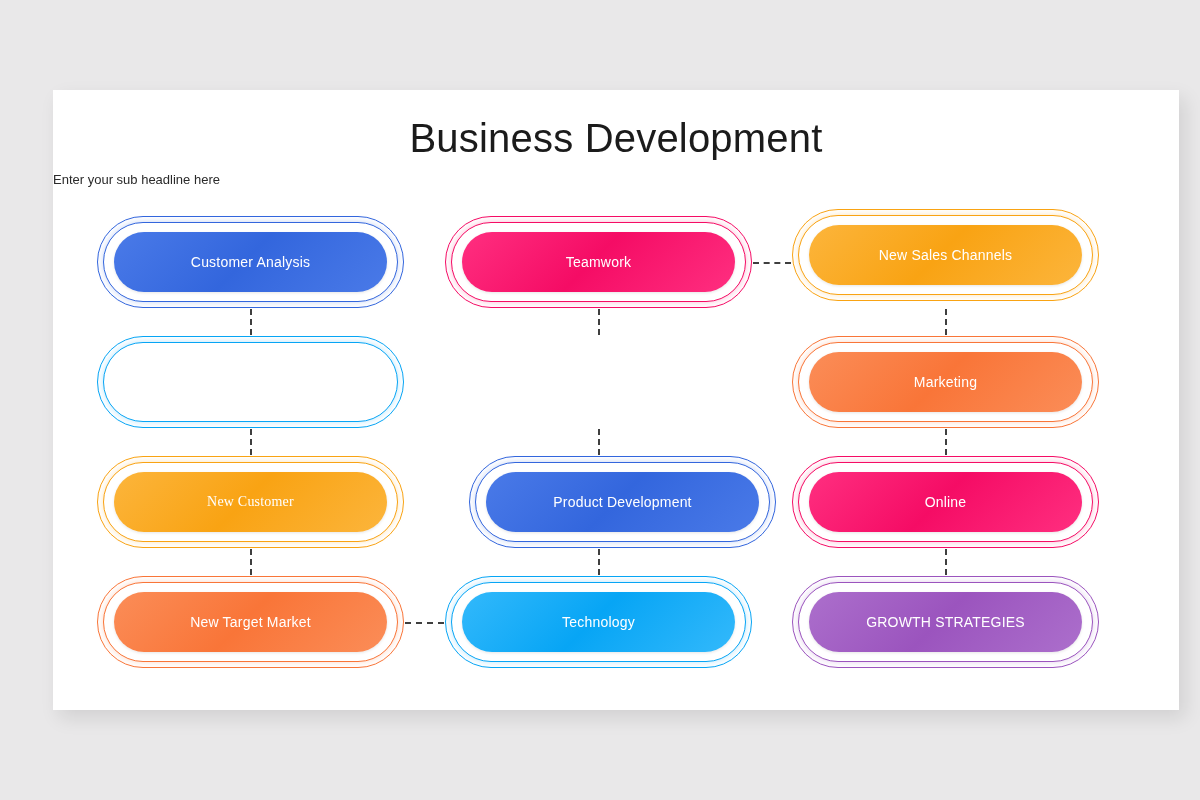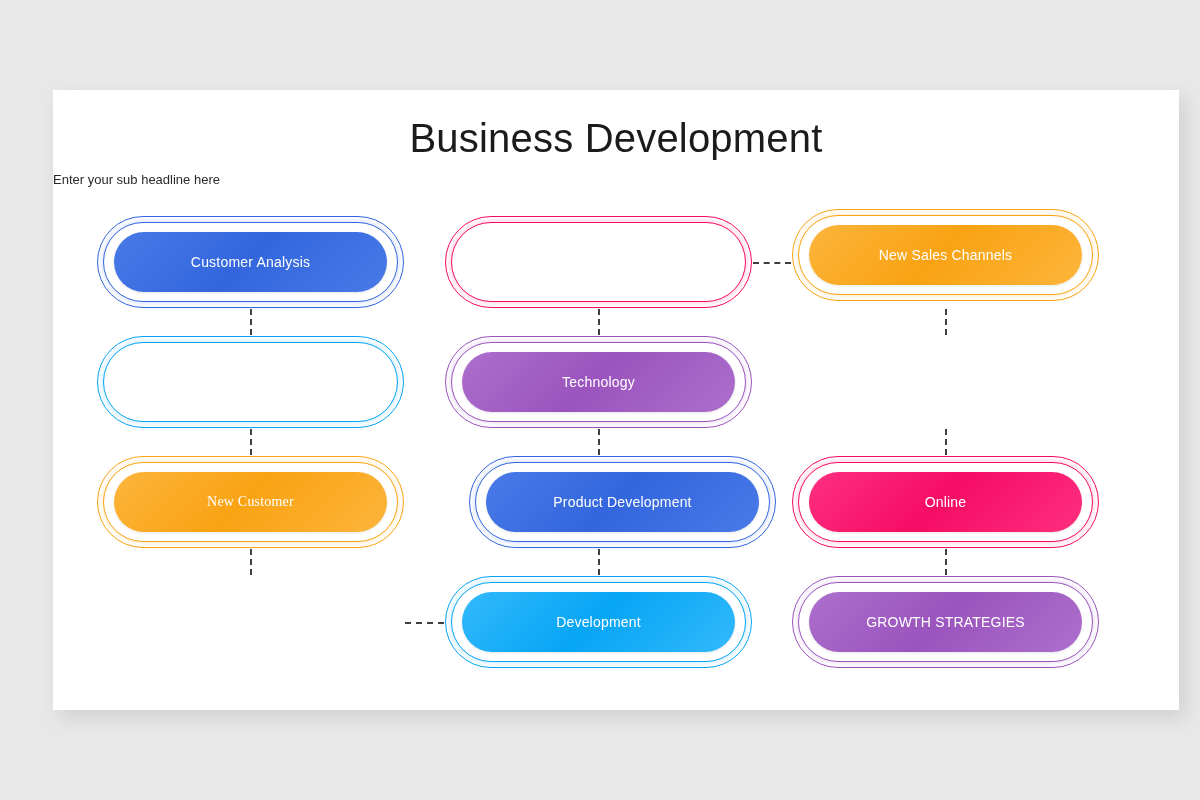--- a/index.html
+++ b/index.html
@@ -147,55 +147,66 @@
         <div class="ring-inner"></div>
       </div>
       <div class="node" style="left: 44px; top: 366px; font-family: Liberation Serif, serif; --c: #f9a313; --c2: #fcb53c;">
         <div class="ring-outer"></div>
         <div class="glow"></div>
         <div class="ring-inner"></div>
         <div class="core">
           <span class="core-label">New Customer</span>
         </div>
       </div>
+      <div class="node" style="left: 44px; top: 486px; --c: #f97538; --c2: #fb8d58;">
+        <div class="ring-outer"></div>
+        <div class="glow"></div>
+        <div class="ring-inner"></div>
+        <div class="core">
+          <span class="core-label">New Target Market</span>
+        </div>
+      </div>
       <div class="node" style="left: 392px; top: 126px; --c: #f50c65; --c2: #ff2f80;">
         <div class="ring-outer"></div>
         <div class="glow"></div>
         <div class="ring-inner"></div>
-      </div>
-      <div class="node" style="left: 392px; top: 246px; --c: #9b54be; --c2: #ac6fcc;">
+        <div class="core">
+          <span class="core-label">Teamwork</span>
+        </div>
+      </div>
+      <div class="node" style="left: 416px; top: 366px; --c: #3366dd; --c2: #4a7ae8;">
+        <div class="ring-outer"></div>
+        <div class="glow"></div>
+        <div class="ring-inner"></div>
+        <div class="core">
+          <span class="core-label">Product Development</span>
+        </div>
+      </div>
+      <div class="node" style="left: 392px; top: 486px; --c: #07a5f5; --c2: #33b9fb;">
         <div class="ring-outer"></div>
         <div class="glow"></div>
         <div class="ring-inner"></div>
         <div class="core">
           <span class="core-label">Technology</span>
         </div>
       </div>
-      <div class="node" style="left: 416px; top: 366px; --c: #3366dd; --c2: #4a7ae8;">
-        <div class="ring-outer"></div>
-        <div class="glow"></div>
-        <div class="ring-inner"></div>
-        <div class="core">
-          <span class="core-label">Product Development</span>
-        </div>
-      </div>
-      <div class="node" style="left: 392px; top: 486px; --c: #07a5f5; --c2: #33b9fb;">
-        <div class="ring-outer"></div>
-        <div class="glow"></div>
-        <div class="ring-inner"></div>
-        <div class="core">
-          <span class="core-label">Development</span>
-        </div>
-      </div>
       <div class="node" style="left: 739px; top: 119px; --c: #f9a313; --c2: #fcb53c;">
         <div class="ring-outer"></div>
         <div class="glow"></div>
         <div class="ring-inner"></div>
         <div class="core">
           <span class="core-label">New Sales Channels</span>
+        </div>
+      </div>
+      <div class="node" style="left: 739px; top: 246px; --c: #f97538; --c2: #fb8d58;">
+        <div class="ring-outer"></div>
+        <div class="glow"></div>
+        <div class="ring-inner"></div>
+        <div class="core">
+          <span class="core-label">Marketing</span>
         </div>
       </div>
       <div class="node" style="left: 739px; top: 366px; --c: #f50c65; --c2: #ff2f80;">
         <div class="ring-outer"></div>
         <div class="glow"></div>
         <div class="ring-inner"></div>
         <div class="core">
           <span class="core-label">Online</span>
         </div>
       </div>

